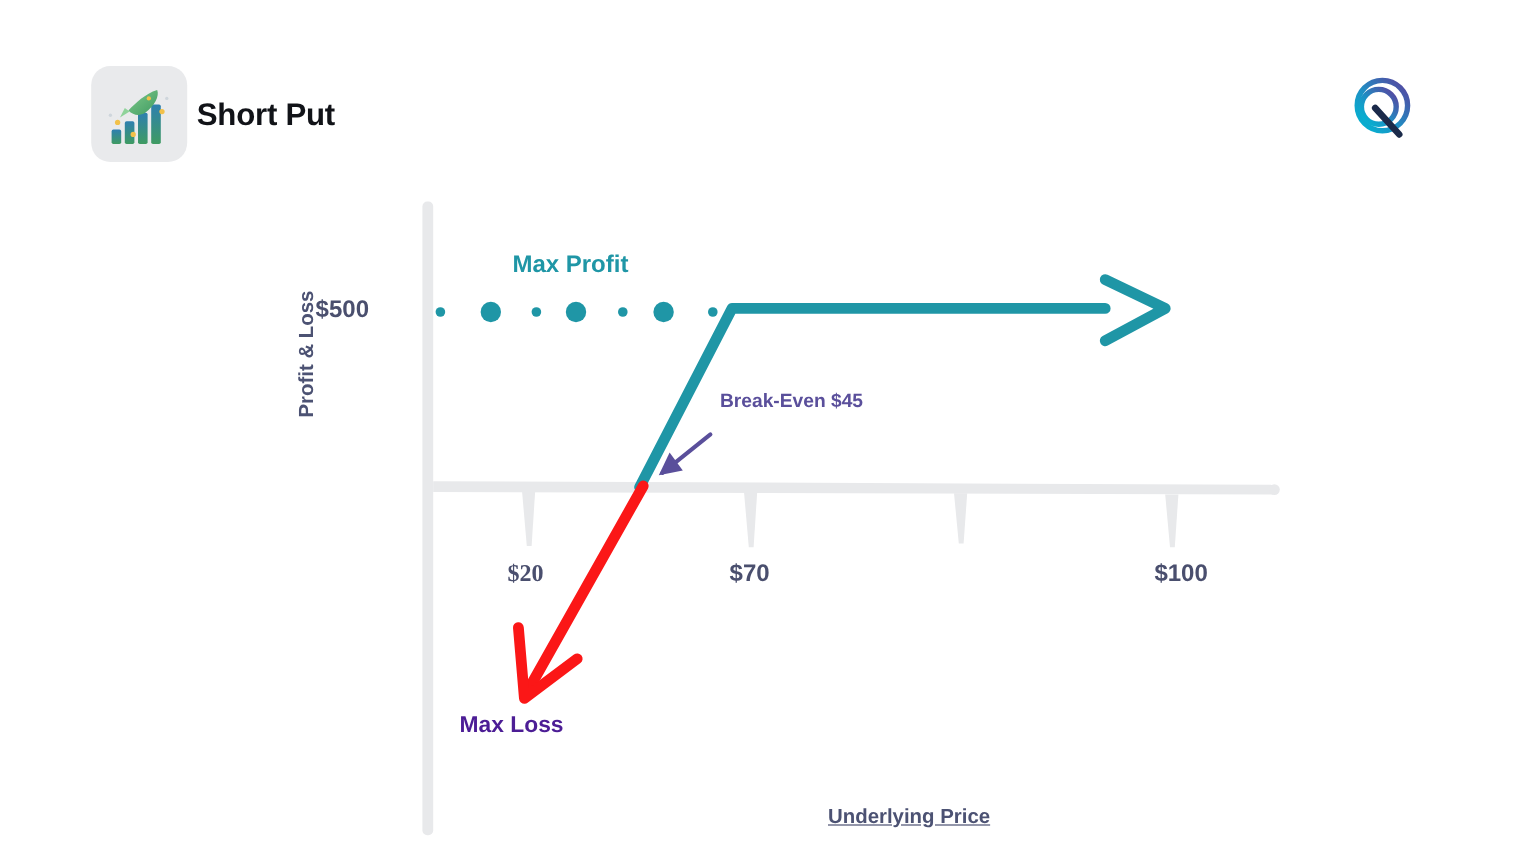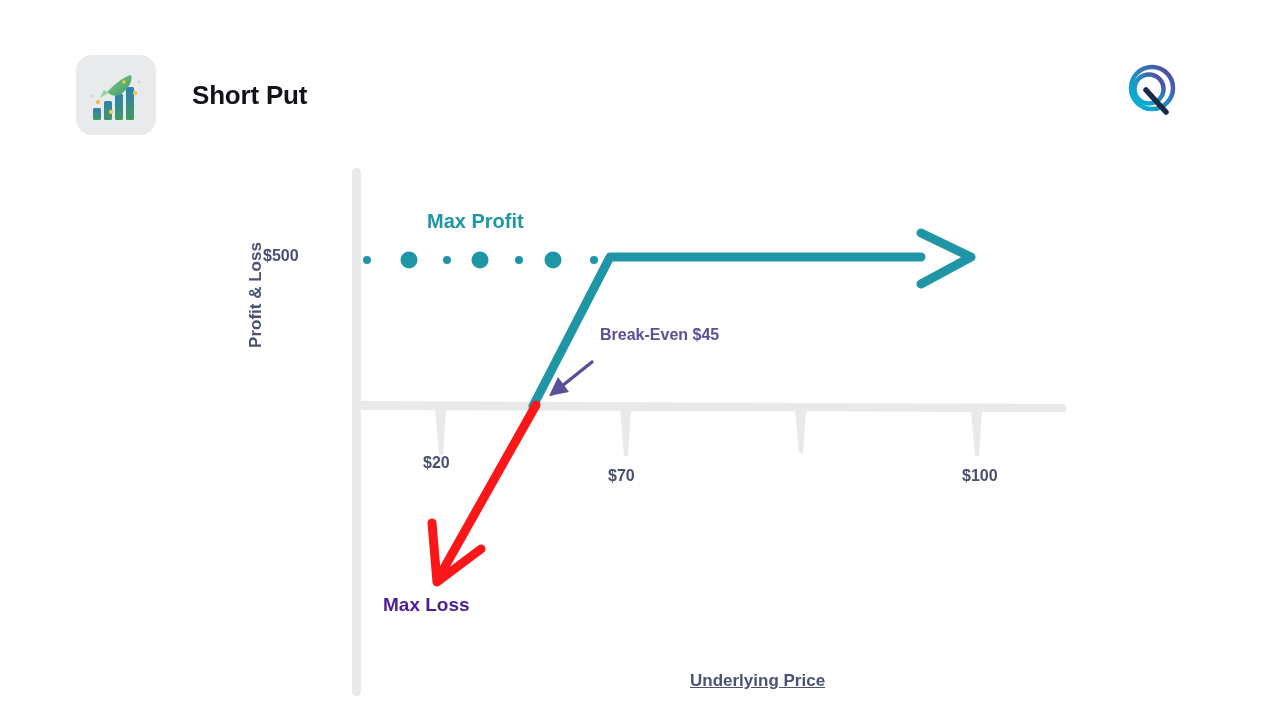--- a/index.html
+++ b/index.html
@@ -16,21 +16,21 @@
     -webkit-font-smoothing: antialiased;
   }
 
   
   #header {
     position: absolute;
     left: 76px;
     top: 55px;
     display: flex;
     align-items: center;
-    gap: 36px;
+    gap: 8px;
   }
   #app-icon {
     width: 80px;
     height: 80px;
     border-radius: 16px;
     background: #e9eaec;
     display: flex;
     align-items: center;
     justify-content: center;
   }
@@ -79,27 +79,27 @@
     transform-origin: center center;
   }
   #xlabel-underlying-price {
     left: 690px;
     top: 671px;
     text-decoration: underline;
   }
 
   .tick-label {
     position: absolute;
-    font-size: 16px;
+    font-size: 20px;
     font-weight: bold;
     color: #4a4f6e;
     white-space: nowrap;
   }
   #ytick-500  { left: 263px; top: 247px; }
-  #xtick-20   { left: 423px; top: 454px; }
+  #xtick-20   { left: 423px; top: 467px; font-family: Liberation Serif, serif; }
   #xtick-50   { left: 608px; top: 467px; }
   #xtick-100  { left: 962px; top: 467px; }
 
   .annot {
     position: absolute;
     font-weight: bold;
     white-space: nowrap;
   }
   #annot-max-profit {
     left: 427px;

